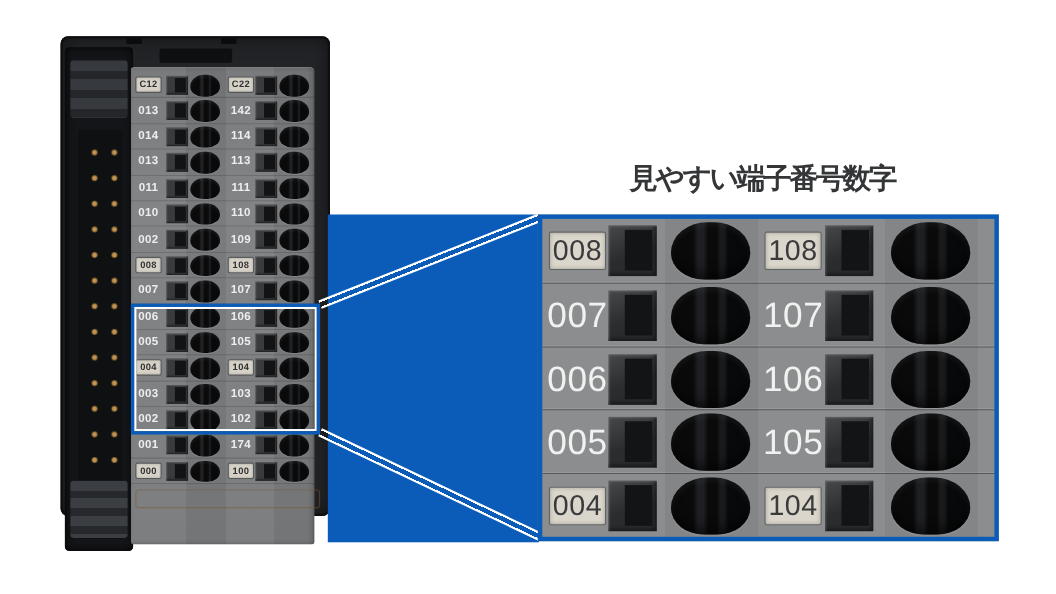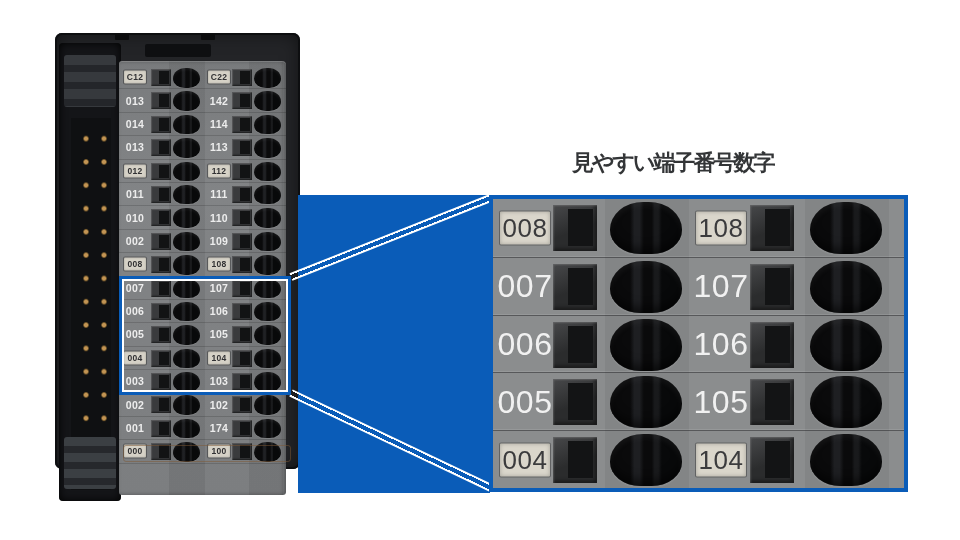--- a/index.html
+++ b/index.html
@@ -1,21 +1,21 @@
 <!DOCTYPE html>
 <html><head>
 <meta charset="utf-8">
 <style>
   html,body{margin:0;padding:0;background:#fff;}
   #stage{position:relative;width:960px;height:540px;background:#ffffff;overflow:hidden;
          font-family:"Liberation Sans","DejaVu Sans",sans-serif;}
 
   
   #caption{position:absolute;left:572px;top:146px;width:270px;height:34px;
-           font-size:22px;line-height:33px;font-weight:700;color:#333537;
+           font-size:26px;line-height:33px;font-weight:700;color:#333537;
            letter-spacing:-2px;white-space:nowrap;overflow:hidden;}
 
   
   #module{position:absolute;left:55px;top:33px;width:245px;height:436px;
           background:#232427;border-radius:7px;
           box-shadow:inset 0 0 0 2px #0d0e10, inset 0 0 18px rgba(0,0,0,.55);}
   .top-notch{position:absolute;left:90px;top:11px;width:66px;height:13px;background:#0e0f11;border-radius:2px;}
   .top-tab{position:absolute;top:1px;width:14px;height:6px;background:#0b0c0d;border-radius:1px;}
   .bottom-trim{position:absolute;left:68px;right:9px;bottom:7px;height:15px;
                border:1px solid rgba(125,88,52,.5);border-radius:3px;}
@@ -161,32 +161,20 @@
               <i></i>
             </span>
     <span class="m-oval c1"></span>
     <span class="m-label2">113</span>
     <span class="m-slot c2">
               <i></i>
             </span>
     <span class="m-oval c2"></span>
   </div>
 
-  <div class="m-row">
-    <span class="m-label sticker">012</span>
-    <span class="m-slot c1">
-              <i></i>
-            </span>
-    <span class="m-oval c1"></span>
-    <span class="m-label2 sticker">112</span>
-    <span class="m-slot c2">
-              <i></i>
-            </span>
-    <span class="m-oval c2"></span>
-  </div>
 
   <div class="m-row">
     <span class="m-label">011</span>
     <span class="m-slot c1">
               <i></i>
             </span>
     <span class="m-oval c1"></span>
     <span class="m-label2">111</span>
     <span class="m-slot c2">
               <i></i>

